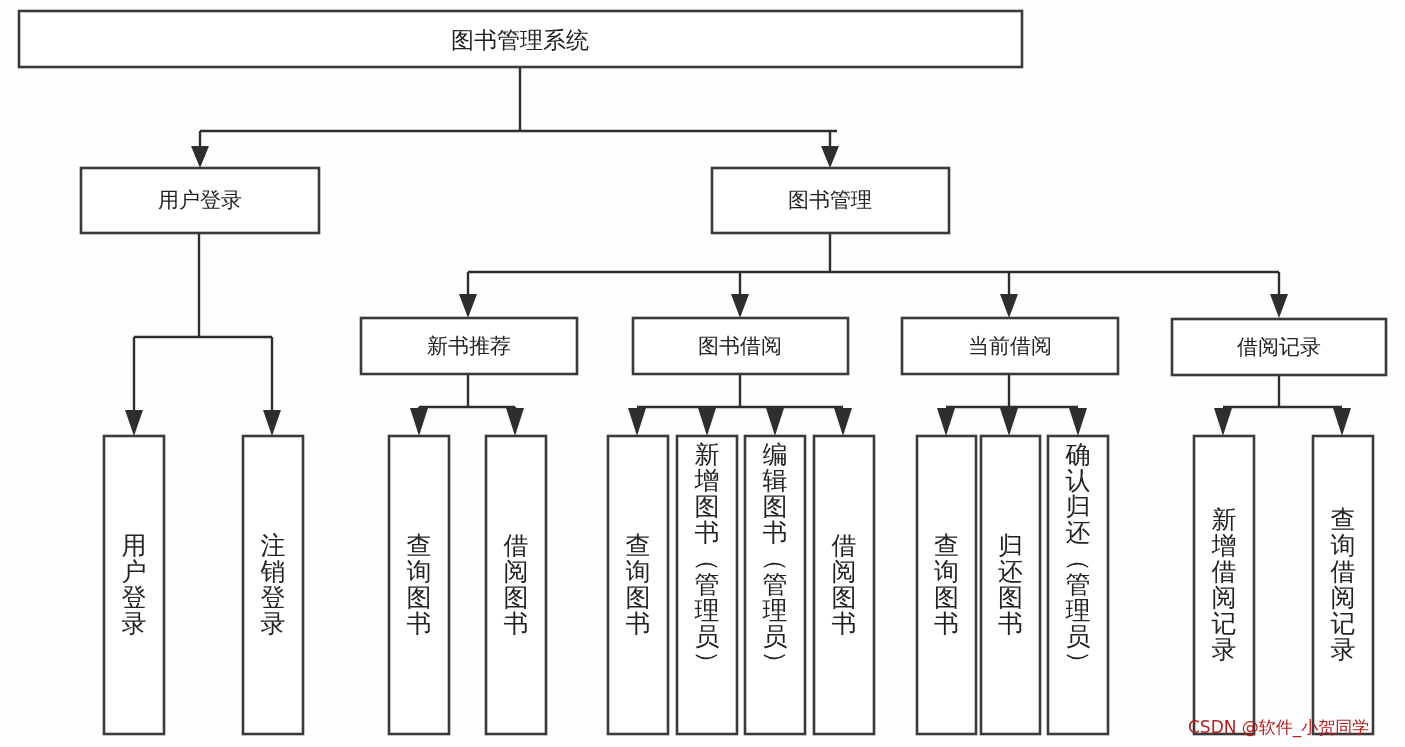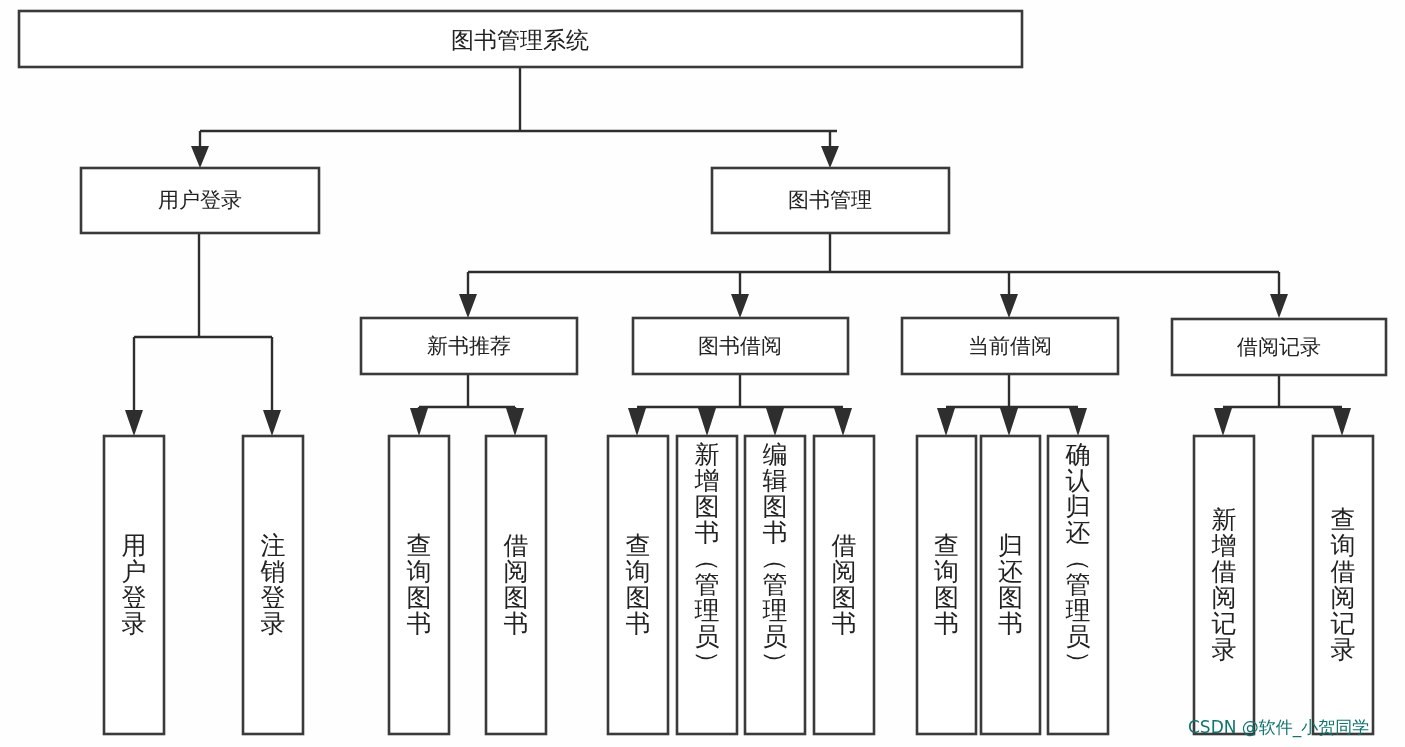--- a/index.html
+++ b/index.html
@@ -69,21 +69,21 @@
     letter-spacing: 0;
   }
   .vert-label.center-v { justify-content: center; }
   .vert-label span { display: block; }
   .watermark {
     position: absolute;
     left: 1188px;
     top: 716px;
     font-family: "DejaVu Sans", "Liberation Sans", sans-serif;
     font-size: 17px;
-    color: #0f766e;
+    color: #b91c1c;
     white-space: nowrap;
   }
 </style>
 </head>
 <body>
 
 <div id="diagram-root">
 
   <svg id="flow-svg" viewBox="0 0 1405 747">
 

